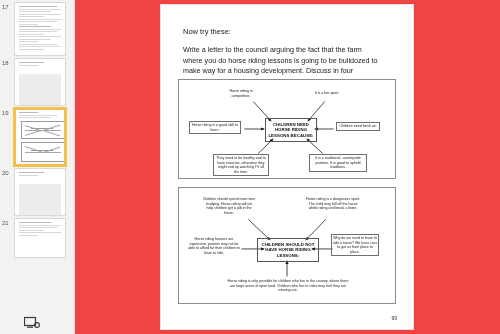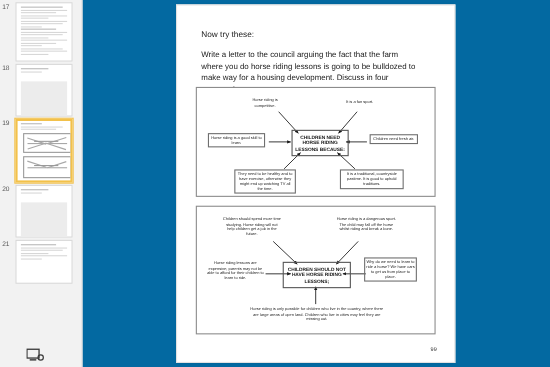--- a/index.html
+++ b/index.html
@@ -9,21 +9,21 @@
     width: 500px;
     height: 334px;
     overflow: hidden;
     font-family: "Liberation Sans", sans-serif;
   }
 
   #app {
     position: relative;
     width: 500px;
     height: 334px;
-    background: #0369a1;
+    background: #ef4444;
   }
 
   
   #rail {
     position: absolute;
     left: 0; top: 0;
     width: 74px;
     height: 334px;
     background: #f2f2f2;
     border-right: 1px solid #e0e0e0;

